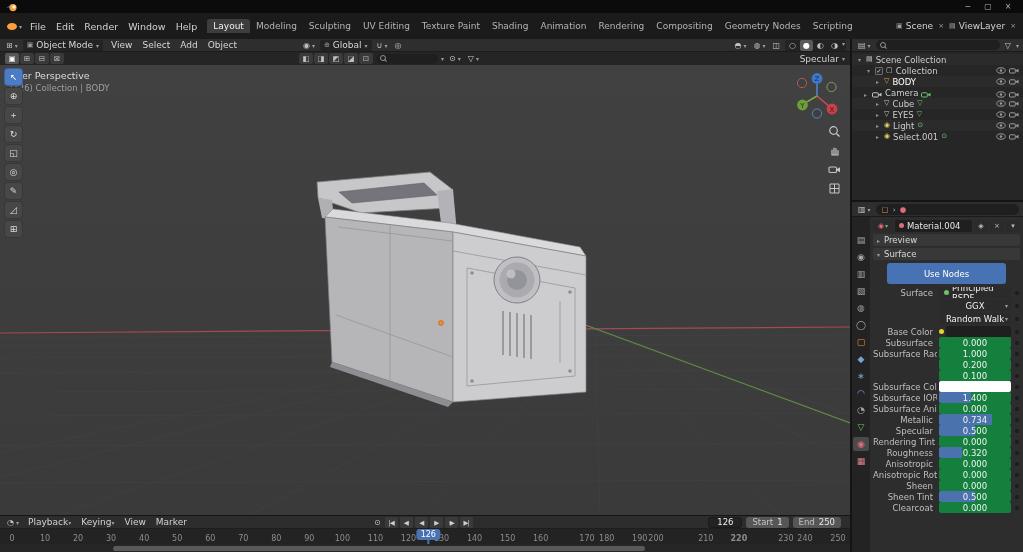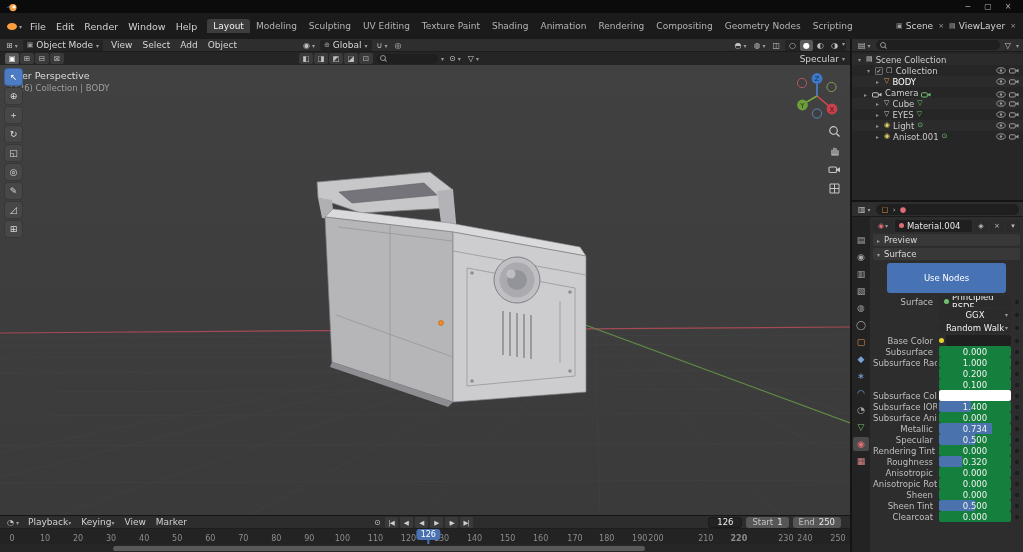--- a/index.html
+++ b/index.html
@@ -73,21 +73,21 @@
   #props-body{flex:1;display:flex;overflow:hidden}
   #prop-tabs{width:18px;background:#232323;display:flex;flex-direction:column;align-items:center;gap:3px;padding-top:16px}
   .ptab{width:16px;height:14px;display:flex;align-items:center;justify-content:center;font-size:9px;border-radius:2px}
   .ptab.active{background:#4a4a4a}
   #prop-content{flex:1;background:#2d2d2d;padding:2px 3px;display:flex;flex-direction:column;gap:2px;font-size:8.5px;overflow:hidden}
   .mat-row{display:flex;gap:2px;align-items:center;height:13px}
   .mat-browse{width:20px;height:12px;background:#2b2b2b;border-radius:2px;display:flex;align-items:center;justify-content:center;gap:1px;font-size:7px}
   .mat-name{flex:1;height:12px;background:#1f1f1f;border-radius:2px;display:flex;align-items:center;padding:0 4px;gap:3px;color:#e6e6e6}
   .sbtn{width:14px;height:12px;background:#2b2b2b;border-radius:2px;display:flex;align-items:center;justify-content:center;color:#bbb;font-size:7px}
   .sect{height:12px;background:#383838;border-radius:2px;display:flex;align-items:center;gap:4px;padding:0 4px;color:#d8d8d8}
-  .use-nodes{height:30px;background:#4772b3;border-radius:3px;display:flex;align-items:center;justify-content:center;color:#fff;margin:1px 14px}
+  .use-nodes{height:21px;background:#4772b3;border-radius:3px;display:flex;align-items:center;justify-content:center;color:#fff;margin:1px 14px}
   .prow{display:flex;align-items:center;height:11px;gap:2px}
   .plabel{width:64px;text-align:right;padding-right:4px;color:#bfbfbf;white-space:nowrap;overflow:hidden;flex:0 0 auto}
   .pfield{flex:1;height:11px;background:#15803d;border-radius:2px;position:relative;display:flex;align-items:center;justify-content:center;color:#f1f1f1;overflow:hidden}
   .pfield.drop{background:#2b2b2b;justify-content:flex-start;padding:0 5px;gap:3px}
   .pfield.drop.center{justify-content:center}
   .pfield .chev{position:absolute;right:3px}
   .pfill{position:absolute;left:0;top:0;bottom:0;background:#4a73ad}
   .pval{position:relative;z-index:1;font-size:8.5px}
   .socket-dot{width:5px;height:5px;border-radius:50%;flex:0 0 auto}
   .keydot{width:7px;display:flex;justify-content:center;align-items:center;flex:0 0 auto}
@@ -398,21 +398,21 @@
             <span class="tick" style="left: 243.28px;">70</span>
             <span class="tick" style="left: 276.32px;">80</span>
             <span class="tick" style="left: 309.36px;">90</span>
             <span class="tick" style="left: 342.4px;">100</span>
             <span class="tick" style="left: 375.44px;">110</span>
             <span class="tick" style="left: 408.48px;">120</span>
             <span class="tick" style="left: 441.52px;">130</span>
             <span class="tick" style="left: 474.56px;">140</span>
             <span class="tick" style="left: 507.6px;">150</span>
             <span class="tick" style="left: 540.64px;">160</span>
-            <span class="tick" style="left: 575px;">170</span>
+            <span class="tick" style="left: 587px;">170</span>
             <span class="tick" style="left: 606.72px;">180</span>
             <span class="tick" style="left: 639.76px;">190</span>
             <span class="tick" style="left: 656px;">200</span>
             <span class="tick" style="left: 705.84px;">210</span>
             <span class="tick" style="left: 738.88px; font-weight: bold;">220</span>
             <span class="tick" style="left: 771.92px; margin-left: 14px;">230</span>
             <span class="tick" style="left: 804.96px;">240</span>
             <span class="tick" style="left: 838px;">250</span>
             <div class="playhead" style="left: 428.304px;">
               <div class="playhead-badge">126</div>
@@ -566,21 +566,21 @@
               <span class="ol-svg">
                 <svg width="10" height="7" viewBox="0 0 10 7">
                   <rect x="0.5" y="1.8" width="5.8" height="4.2" rx="0.8" fill="none" stroke="#9c9c9c"></rect>
                   <path d="M7,3.3 L9.5,1.8 V5.6 L7,4.2 Z" fill="#9c9c9c"></path>
                 </svg>
               </span>
             </div>
             <div class="ol-row" style="padding-left: 22px;">
               <span class="ol-arrow">▸</span>
               <span class="ol-ico" style="color: rgb(223, 207, 102);">◉</span>
-              <span class="ol-label">Anisot.001</span>
+              <span class="ol-label">Select.001</span>
               <span class="ol-ico" style="color: rgb(111, 191, 111);">⊙</span>
               <span class="ol-spacer"></span>
               <span class="ol-svg">
                 <svg width="10" height="7" viewBox="0 0 10 7">
                   <ellipse cx="5" cy="3.5" rx="4.2" ry="2.7" fill="none" stroke="#9c9c9c"></ellipse>
                   <circle cx="5" cy="3.5" r="1.2" fill="#9c9c9c"></circle>
                 </svg>
               </span>
               <span class="ol-svg">
                 <svg width="10" height="7" viewBox="0 0 10 7">

